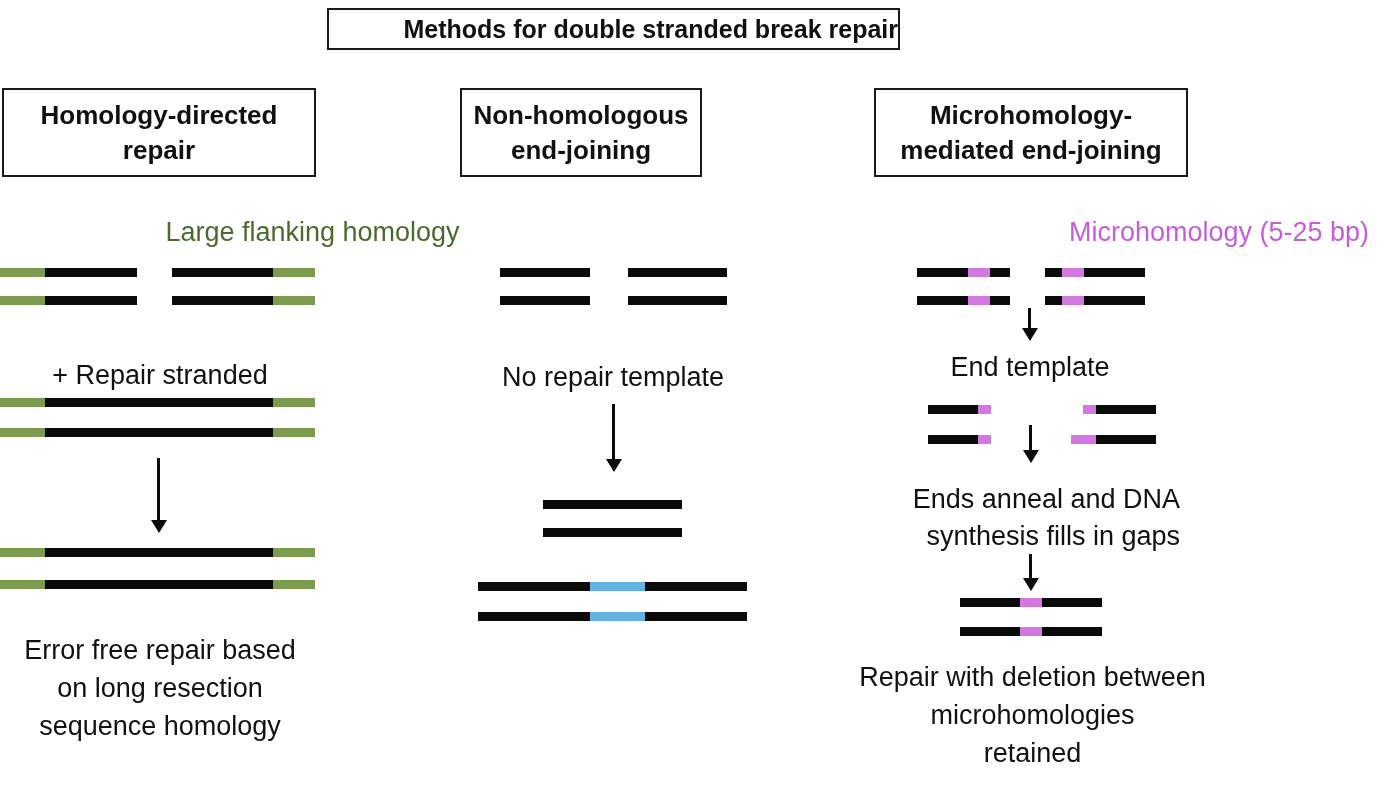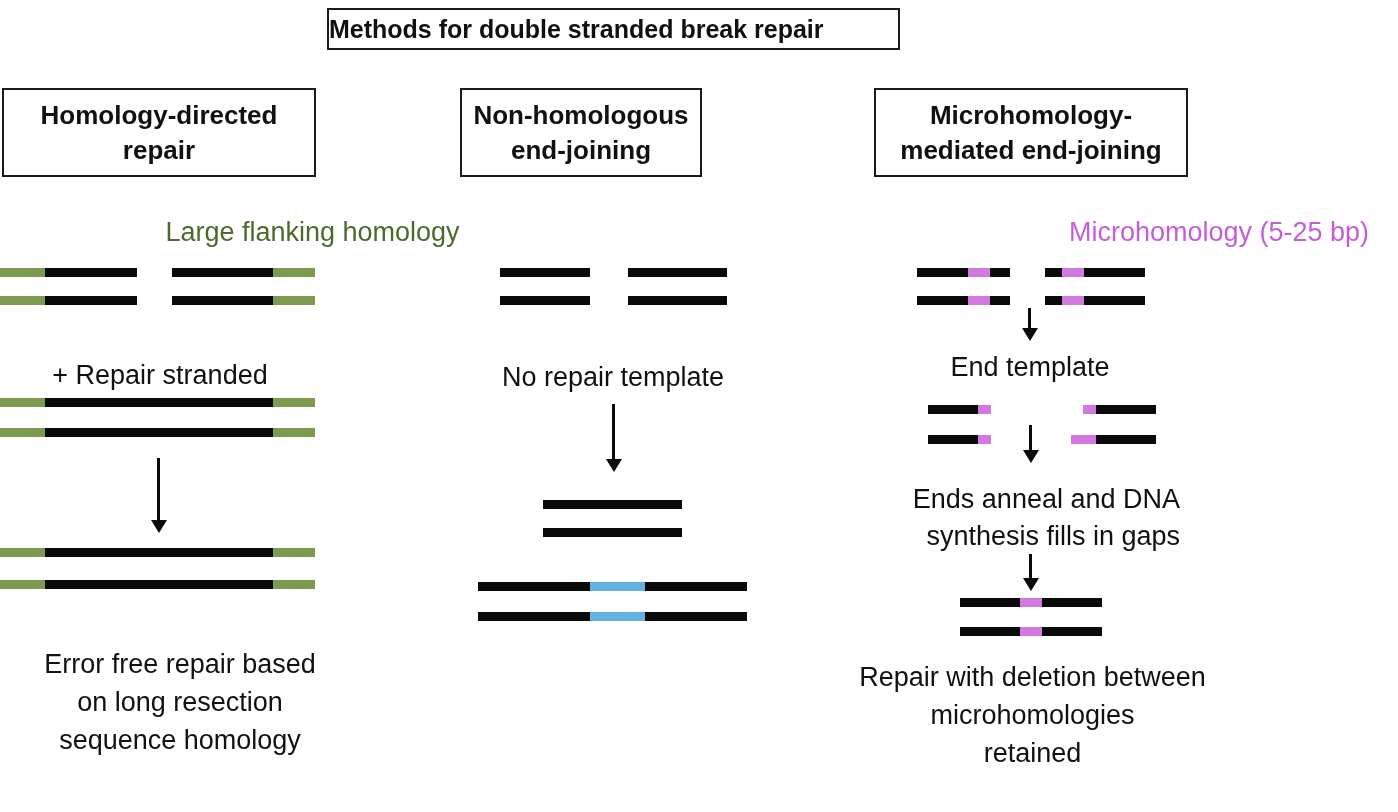--- a/index.html
+++ b/index.html
@@ -11,21 +11,21 @@
     font-family: "Liberation Sans", sans-serif;
     color: #111;
     overflow: hidden;
   }
   .boxed {
     position: absolute;
     border: 2px solid #1a1a1a;
     background: #fff;
     display: flex;
     align-items: center;
-    justify-content: flex-start;
+    justify-content: flex-end;
     text-align: center;
     font-weight: bold;
     box-sizing: border-box;
   }
   .title-box { font-size: 25px; }
   .header-box { font-size: 26px; line-height: 1.32; }
   .label {
     position: absolute;
     text-align: center;
     font-size: 27px;
@@ -96,21 +96,21 @@
   <div class="arrow" style="left:157px; top:458px; height:63px;"></div>
   <div class="diagram">
       <div class="seg" style="left: 0px; top: 548px; width: 45px; background: rgb(125, 155, 78);"></div>
       <div class="seg" style="left: 45px; top: 548px; width: 228px; background: rgb(10, 10, 10);"></div>
       <div class="seg" style="left: 273px; top: 548px; width: 42px; background: rgb(125, 155, 78);"></div>
       <div class="seg" style="left: 0px; top: 580px; width: 45px; background: rgb(125, 155, 78);"></div>
       <div class="seg" style="left: 45px; top: 580px; width: 228px; background: rgb(10, 10, 10);"></div>
       <div class="seg" style="left: 273px; top: 580px; width: 42px; background: rgb(125, 155, 78);"></div>
     </div>
 
-  <div class="label multiline" style="left:0px; top:645px; width:320px;padding-left:20px;">
+  <div class="label multiline" style="left:0px; top:631px; width:320px;">
       <div>Error free repair based</div>
       <div>on long resection</div>
       <div>sequence homology</div>
     </div>
 
   <div class="diagram">
       <div class="seg" style="left: 500px; top: 268px; width: 90px; background: rgb(10, 10, 10);"></div>
       <div class="seg" style="left: 628px; top: 268px; width: 99px; background: rgb(10, 10, 10);"></div>
       <div class="seg" style="left: 500px; top: 296px; width: 90px; background: rgb(10, 10, 10);"></div>
       <div class="seg" style="left: 628px; top: 296px; width: 99px; background: rgb(10, 10, 10);"></div>

